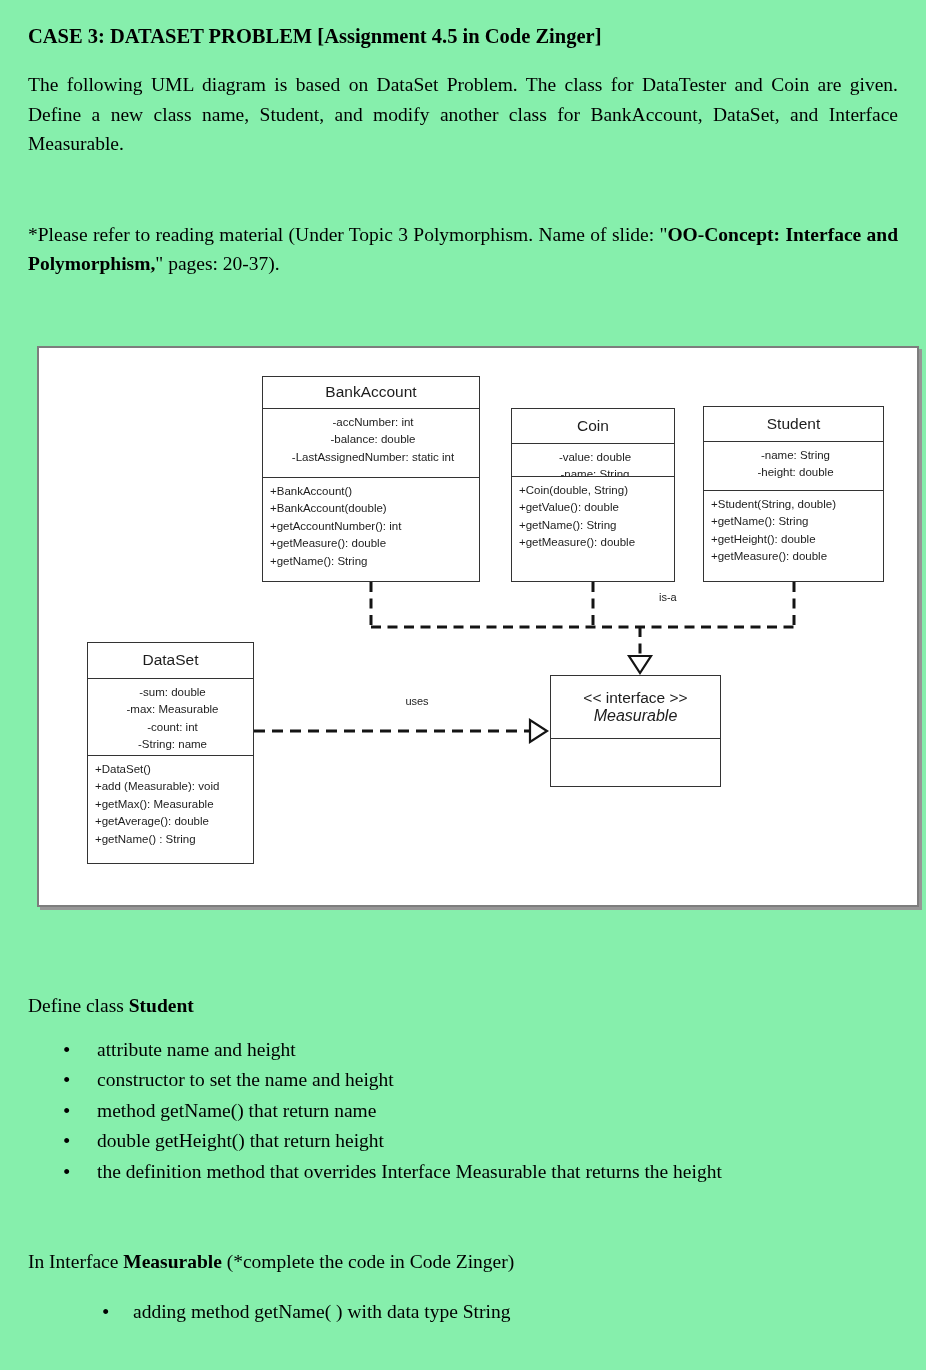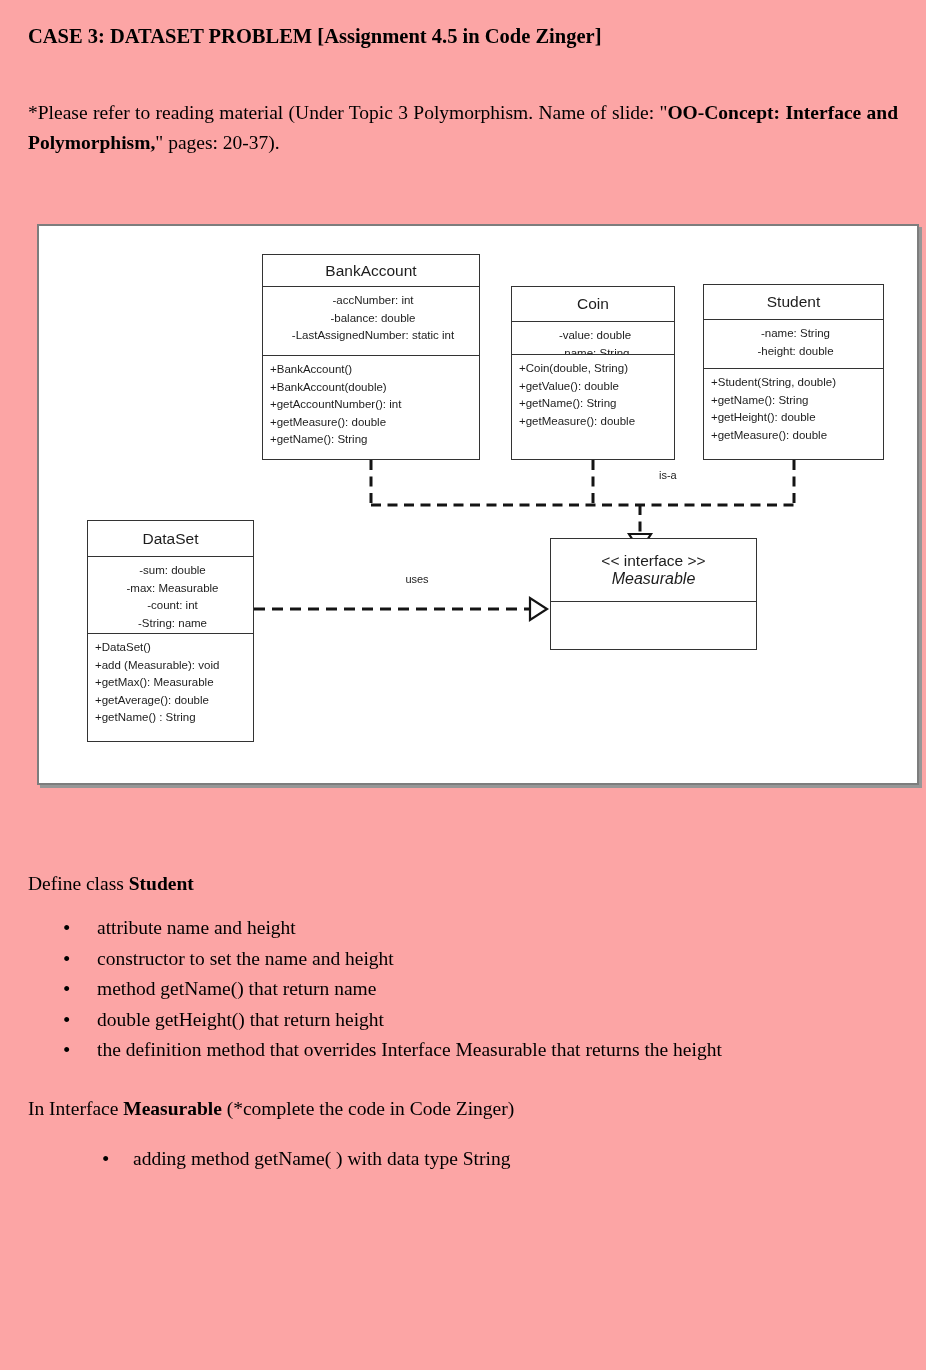--- a/index.html
+++ b/index.html
@@ -1,38 +1,38 @@
 <!DOCTYPE html>
 <html><head>
 <meta charset="utf-8">
 <style>
   html,body{margin:0;padding:0;background:#fff;}
   .page{
     position:relative;
     width:926px;height:1370px;
     box-sizing:border-box;
     padding:22px 28px 0 28px;
-    background:#fca5a5;
+    background:#86efac;
     font-family:"Liberation Serif", serif;
     color:#000;
     overflow:hidden;
   }
   h1.doc-title{
     margin:0;
     font-size:20.5px;
     line-height:28px;
     font-weight:bold;
   }
   p.body-par{
     margin:0;
     font-size:19.5px;
     line-height:29.5px;
   }
   p.intro{ margin-top:20px; text-align:justify; }
-  p.note{ margin-top:48px; text-align:justify; }
+  p.note{ margin-top:61px; text-align:justify; }
 
   
   .diagram{
     position:relative;
     margin-top:67px;
     margin-left:9px;
     width:882px;height:561px;
     box-sizing:border-box;
     background:#fff;
     border:2px solid #7d7d7d;
@@ -74,53 +74,54 @@
   #box-bank .uml-attrs{ height:69px; }
   #box-coin{ left:472px; top:60px; width:164px; height:174px; }
   #box-coin .uml-title{ height:35px; }
   #box-coin .uml-attrs{ height:33px; }
   #box-student{ left:664px; top:58px; width:181px; height:176px; }
   #box-student .uml-title{ height:35px; }
   #box-student .uml-attrs{ height:49px; }
   #box-dataset{ left:48px; top:294px; width:167px; height:222px; }
   #box-dataset .uml-title{ height:36px; }
   #box-dataset .uml-attrs{ height:77px; }
-  #box-measurable{ left:511px; top:312px; width:207px; height:112px; }
+  #box-measurable{ left:511px; top:327px; width:171px; height:112px; }
   #box-measurable .uml-title{ height:63px; }
   #box-measurable .uml-methods{ line-height:18.5px; padding-top:4px; }
 
   .rel-label{
     position:absolute;
     font-size:11px;
     color:#1c1c1c;
   }
   #lbl-isa{ left:620px; top:243px; }
   #lbl-uses{ left:343px; top:347px; width:70px; text-align:center; }
 
   
   .define-line{ margin-top:84px; font-size:19.5px; line-height:30px; }
-  .iface-line{ margin-top:28px; font-size:19.5px; line-height:30px; }
+  .iface-line{ margin-top:60px; font-size:19.5px; line-height:30px; }
   .blist{ margin-top:14px; margin-left:35px; font-size:19.5px; }
   .blist > div{ position:relative; line-height:30.5px; padding-left:34px; }
   .blist > div::before{
     content:"\2022";
     position:absolute; left:0; top:0;
     font-size:21px;
   }
   .blist2{ margin-top:20px; margin-left:74px; }
   .blist2 > div{ padding-left:31px; }
   b{ font-weight:bold; }
 </style>
 </head>
 <body>
 
 <div class="page">
 
   <h1 class="doc-title">CASE 3: DATASET PROBLEM [Assignment 4.5 in Code Zinger]</h1>
 
+  <p class="body-par intro">The following UML diagram is based on DataSet Problem. The class for DataTester and Coin are given. Define a new class name, Student, and modify another class for BankAccount, DataSet, and Interface Measurable.</p>
 
   <p class="body-par note"><span>*Please refer to reading material (Under Topic 3 Polymorphism. Name of slide: "</span><b>OO-Concept: Interface and Polymorphism,</b><span>" pages: 20-37).</span></p>
 
   <div class="diagram">
 
     <svg class="connectors" width="878" height="557" viewBox="0 0 878 557" fill="none" stroke="#141414" stroke-width="3">
 
       <line x1="332" y1="234" x2="332" y2="279" stroke-dasharray="10 6.5"></line>
       <line x1="554" y1="234" x2="554" y2="279" stroke-dasharray="10 6.5"></line>
       <line x1="755" y1="234" x2="755" y2="279" stroke-dasharray="10 6.5"></line>

